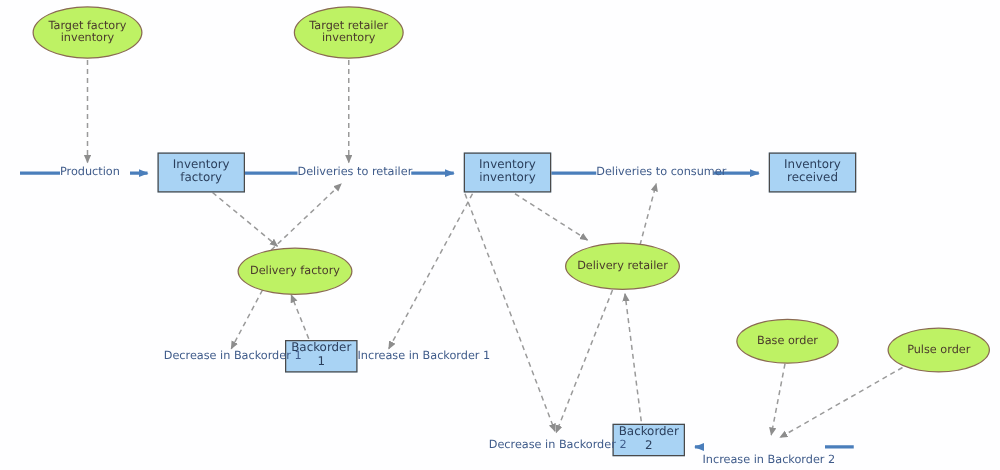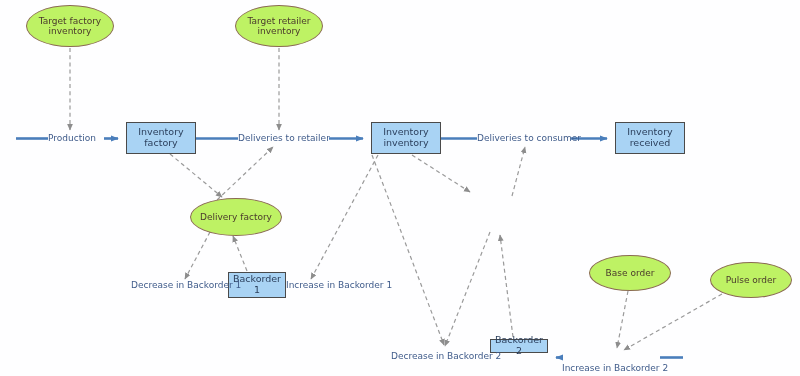--- a/index.html
+++ b/index.html
@@ -124,38 +124,41 @@
 
   <div class="node stock" style="left:615px; top:122px; width:70px; height:32px; flex-direction:column;">
     <span>Inventory</span>
     <span>received</span>
   </div>
 
   <div class="node stock" style="left:228px; top:272px; width:58px; height:26px;">
     <span>Backorder 1</span>
   </div>
 
-  <div class="node stock" style="left:490px; top:339px; width:58px; height:14px;">
+  <div class="node stock" style="left:490px; top:339px; width:58px; height:26px;">
     <span>Backorder 2</span>
   </div>
 
   <div class="node aux" style="left:26px; top:5px; width:88px; height:42px; flex-direction:column;">
     <span>Target factory</span>
     <span>inventory</span>
   </div>
 
   <div class="node aux" style="left:235px; top:5px; width:88px; height:42px; flex-direction:column;">
     <span>Target retailer</span>
     <span>inventory</span>
   </div>
 
   <div class="node aux" style="left:190px; top:198px; width:92px; height:38px;">
     <span>Delivery factory</span>
   </div>
 
+  <div class="node aux" style="left:452px; top:194px; width:92px; height:38px;">
+    <span>Delivery retailer</span>
+  </div>
 
   <div class="node aux" style="left:589px; top:255px; width:82px; height:36px;">
     <span>Base order</span>
   </div>
 
   <div class="node aux" style="left:710px; top:262px; width:82px; height:36px;">
     <span>Pulse order</span>
   </div>
 
   <div class="flow-label" style="left:48px; top:134px;">Production</div>

